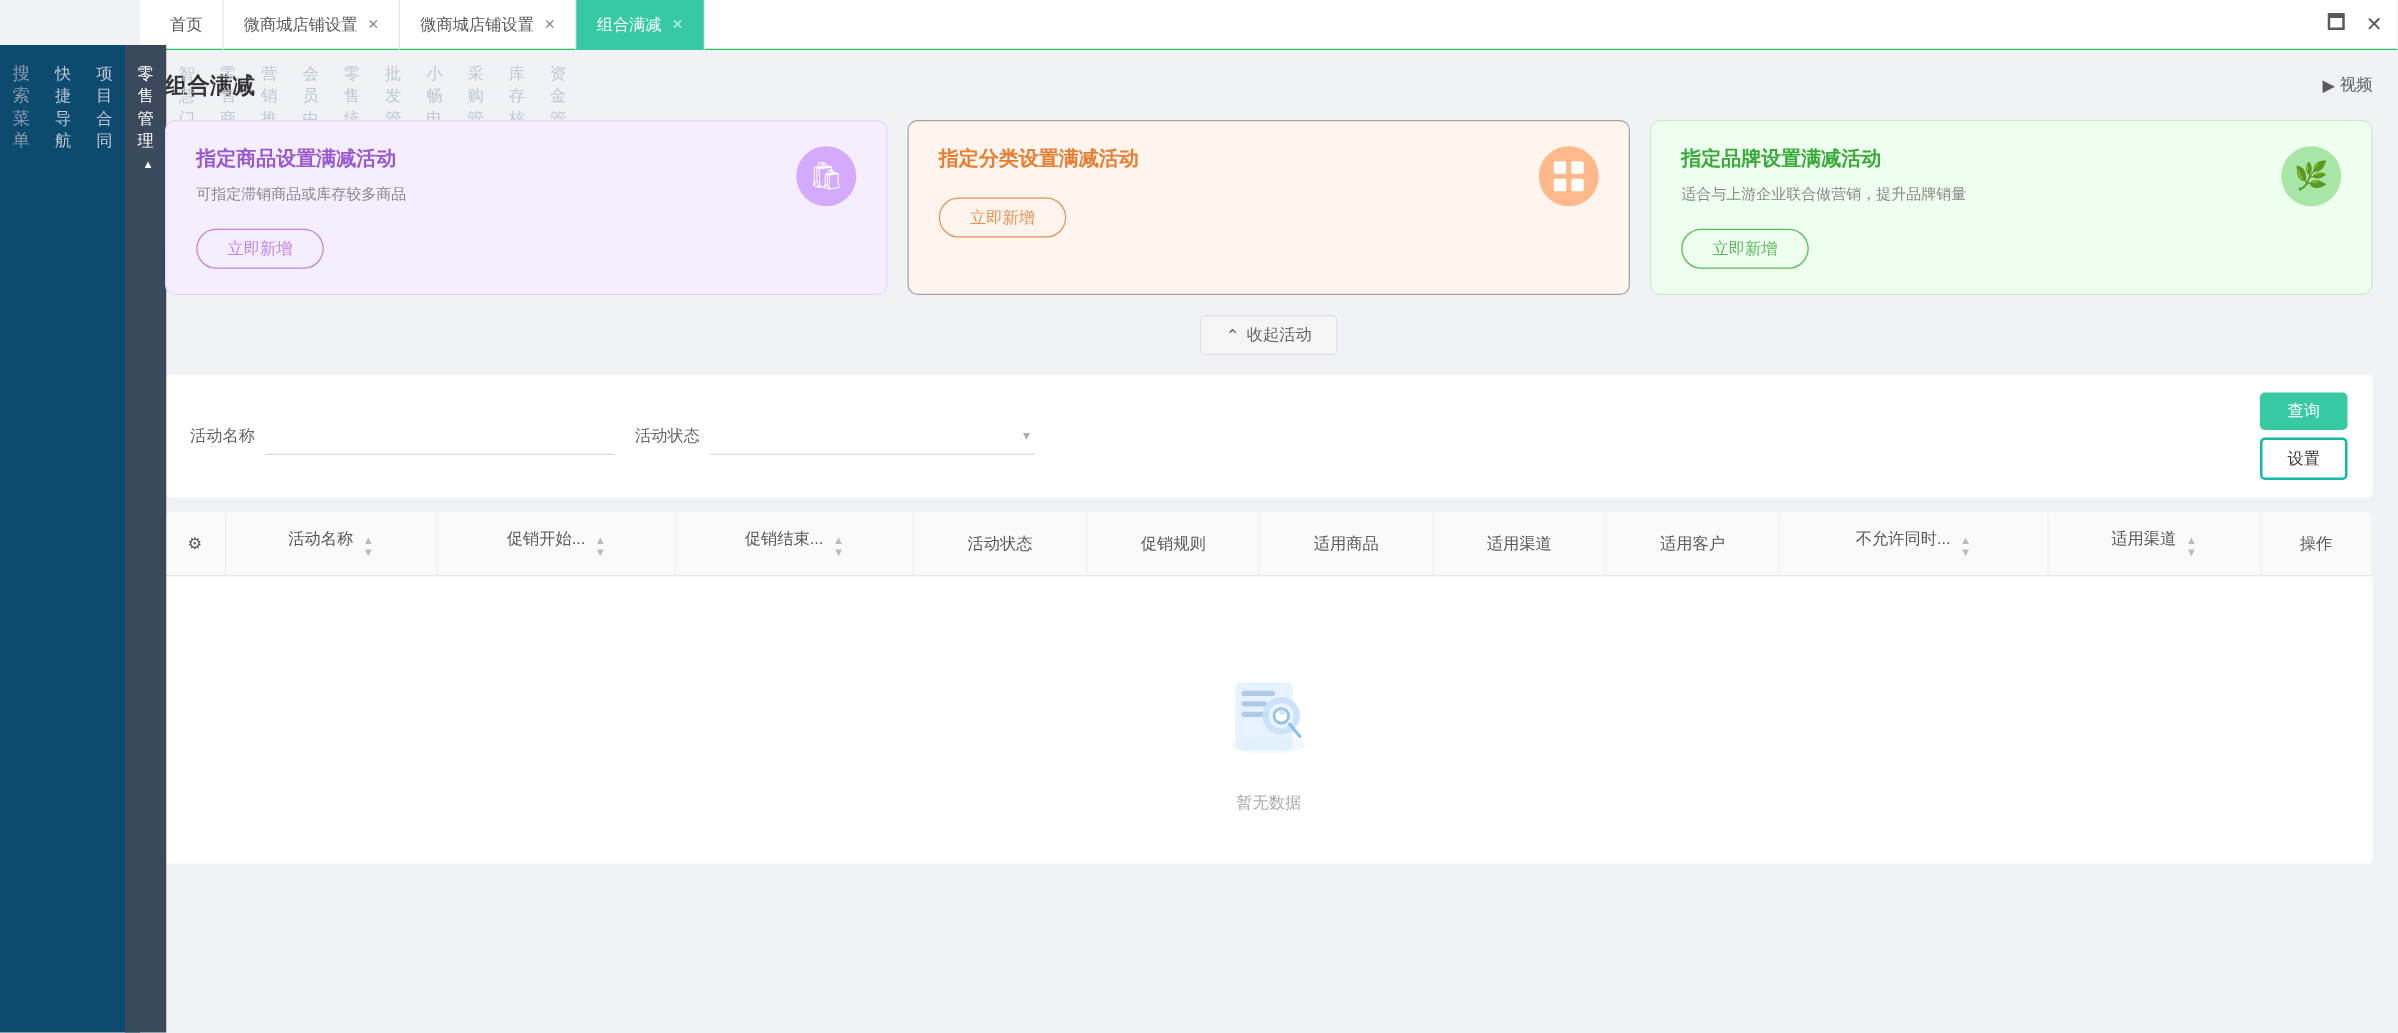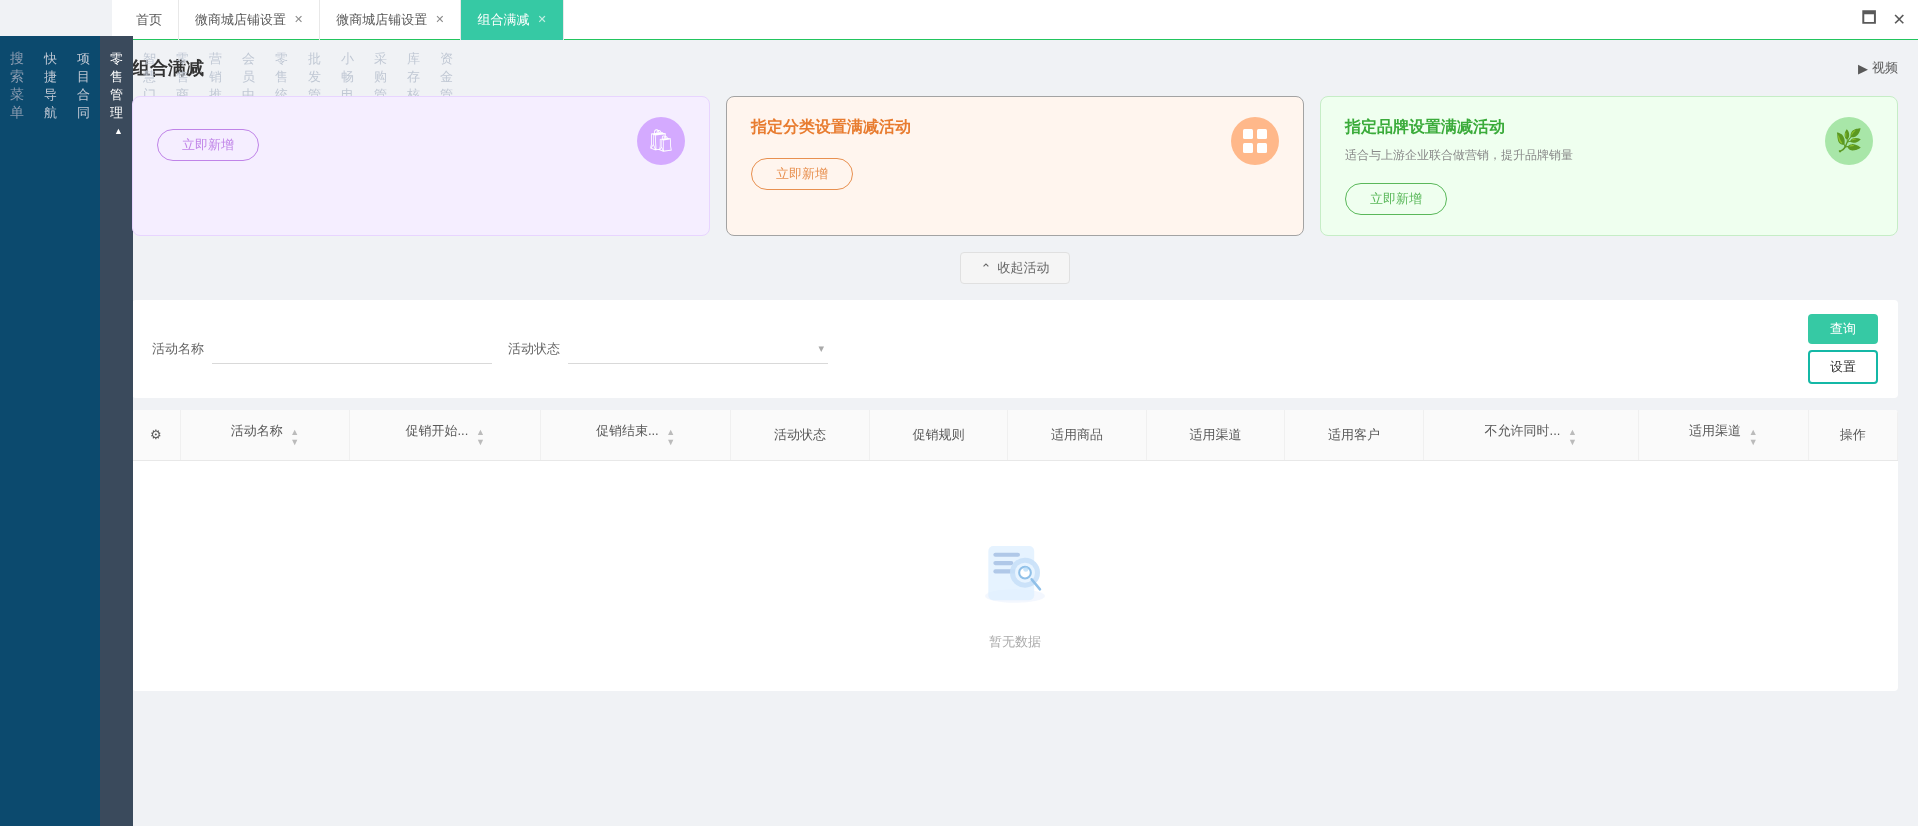--- a/index.html
+++ b/index.html
@@ -390,21 +390,23 @@
       <h1 class="page-title">组合满减</h1>
       <div class="video-link">
         <span>▶</span>
         <span>视频</span>
       </div>
     </div>
 
     <div class="cards-row">
 
       <div class="promo-card purple">
+        <div class="promo-card-title">指定商品设置满减活动</div>
         <div class="promo-card-icon">🛍</div>
+        <div class="promo-card-desc">可指定滞销商品或库存较多商品</div>
         <button class="promo-add-btn">立即新增</button>
       </div>
 
       <div class="promo-card orange">
         <div class="promo-card-title">指定分类设置满减活动</div>
         <div class="promo-card-icon">
           <svg width="26" height="26" viewBox="0 0 26 26" fill="none">
             <rect x="1" y="1" width="10" height="10" rx="1.5" fill="white"></rect>
             <rect x="15" y="1" width="10" height="10" rx="1.5" fill="white"></rect>
             <rect x="1" y="15" width="10" height="10" rx="1.5" fill="white"></rect>

